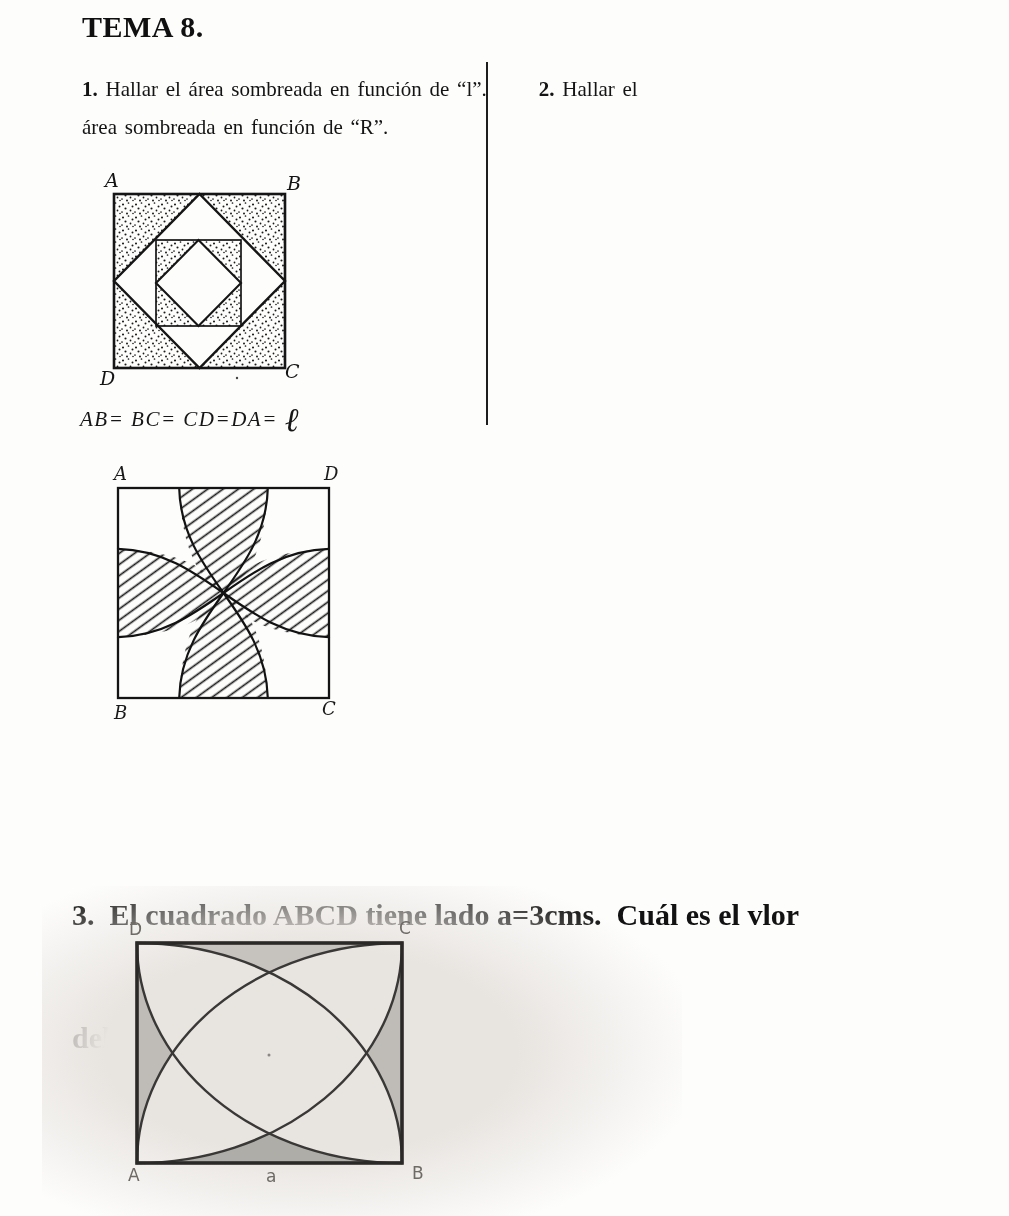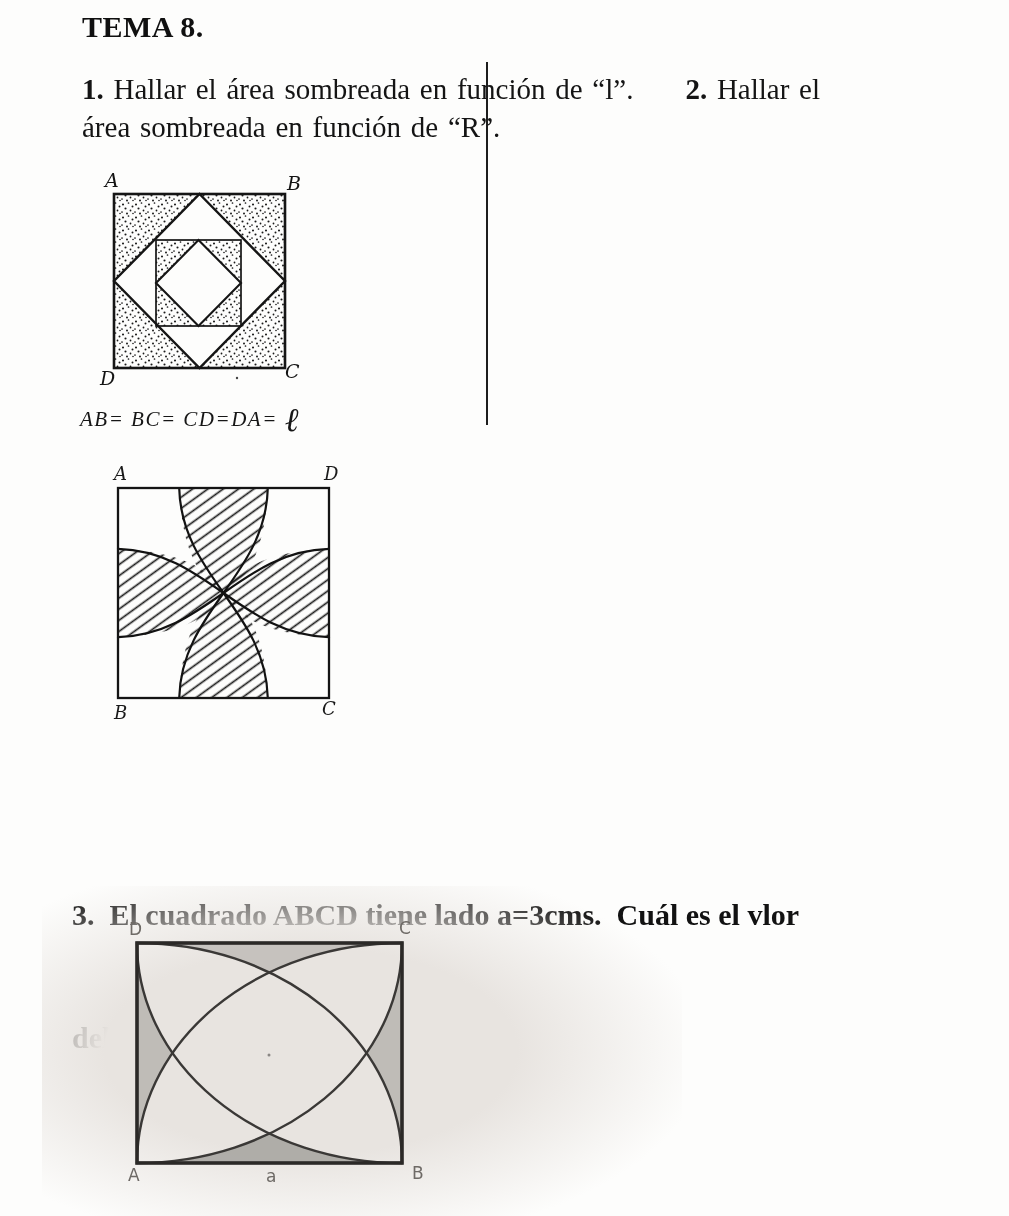--- a/index.html
+++ b/index.html
@@ -1,21 +1,21 @@
 <!DOCTYPE html>
 <html><head>
 <meta charset="utf-8">
 <style>
   html,body{margin:0;padding:0;}
   body{width:1009px;height:1216px;background:#ffffff;font-family:"Liberation Serif", serif;}
   .page{position:relative;width:1009px;height:1216px;background:#fdfdfc;overflow:hidden;}
 
   .title{position:absolute;left:82px;top:10px;font-size:30px;font-weight:bold;color:#101010;letter-spacing:.5px;}
 
-  .para{position:absolute;left:82px;top:70px;width:880px;font-size:29px;color:#141414;line-height:38px;word-spacing:2.5px;}
+  .para{position:absolute;left:82px;top:70px;width:880px;font-size:21px;color:#141414;line-height:38px;word-spacing:2.5px;}
   .para .line{white-space:nowrap;}
   .bold{font-weight:bold;}
   .p2start{margin-left:52px;font-weight:bold;}
 
   .divider{position:absolute;left:486px;top:62px;width:2px;height:363px;background:#1d1d1d;}
 
   .fig{position:absolute;}
   .eq{position:absolute;left:80px;top:402px;font-style:italic;font-size:21px;color:#161616;letter-spacing:1.5px;white-space:nowrap;text-align:center;}
   .eq .ell{font-size:33px;font-style:italic;margin-left:7px;vertical-align:-5px;letter-spacing:0;}
 

